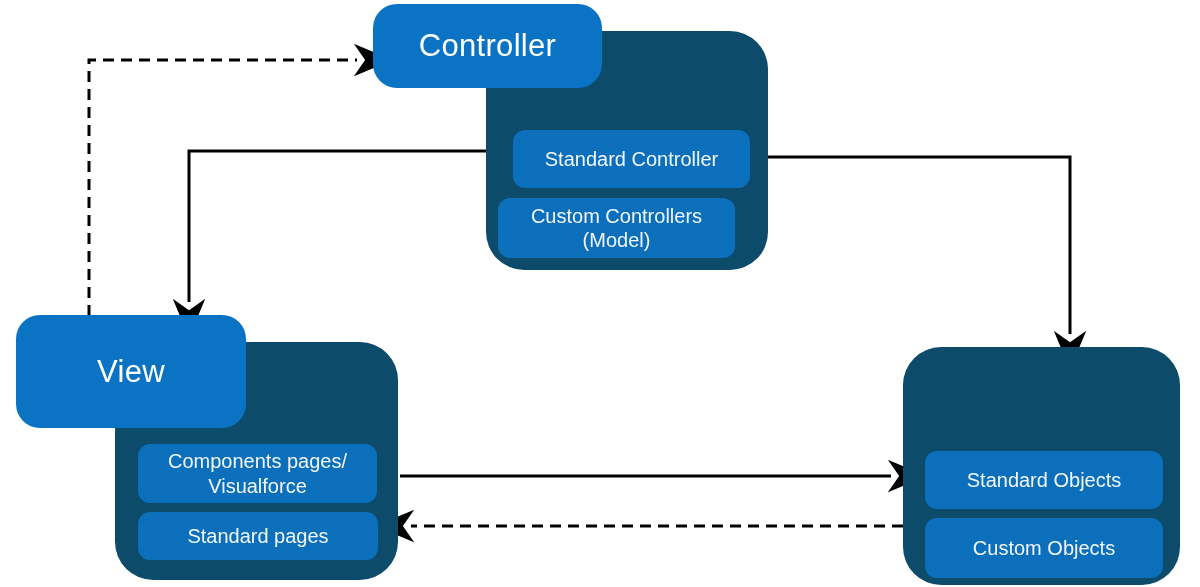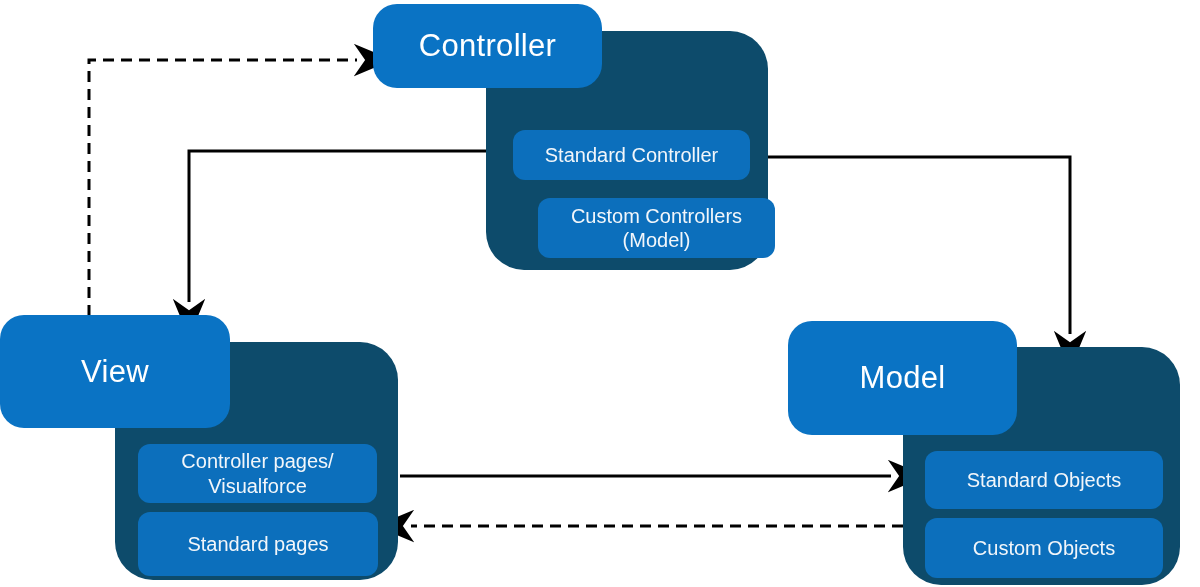--- a/index.html
+++ b/index.html
@@ -48,28 +48,28 @@
     font-size: 20px;
     line-height: 1.22;
     text-align: center;
   }
   .edge { fill: none; stroke: #000000; stroke-width: 3; }
   .edge.dashed { stroke-dasharray: 11 7; }
 
   
   #controller-container { left: 486px; top: 31px;  width: 282px; height: 239px; }
   #controller-label     { left: 373px; top: 4px;   width: 229px; height: 84px; }
-  #item-std-controller  { left: 513px; top: 130px; width: 237px; height: 50px; }
-  #item-custom-ctrl     { left: 538px; top: 198px; width: 237px; height: 60px; }
+  #item-std-controller  { left: 513px; top: 130px; width: 237px; height: 58px; }
+  #item-custom-ctrl     { left: 498px; top: 198px; width: 237px; height: 60px; }
 
   
   #view-container       { left: 115px; top: 342px; width: 283px; height: 238px; }
-  #view-label           { left: 0px;   top: 315px; width: 230px; height: 113px; }
+  #view-label           { left: 16px;   top: 315px; width: 230px; height: 113px; }
   #item-visualforce     { left: 138px; top: 444px; width: 239px; height: 59px; }
-  #item-std-pages       { left: 138px; top: 512px; width: 240px; height: 64px; }
+  #item-std-pages       { left: 138px; top: 512px; width: 240px; height: 48px; }
 
   
   #model-container      { left: 903px; top: 347px; width: 277px; height: 238px; }
   #model-label          { left: 788px; top: 321px; width: 229px; height: 114px; }
   #item-std-objects     { left: 925px; top: 451px; width: 238px; height: 58px; }
   #item-custom-objects  { left: 925px; top: 518px; width: 238px; height: 60px; }
 </style>
 </head>
 <body>
 
@@ -98,31 +98,28 @@
   <div class="item" id="item-custom-ctrl">
     <span>Custom Controllers</span>
     <span>(Model)</span>
   </div>
 
   <div class="container" id="view-container"></div>
   <div class="node-label" id="view-label">
     <span>View</span>
   </div>
   <div class="item" id="item-visualforce">
-    <span>Controller pages/</span>
+    <span>Components pages/</span>
     <span>Visualforce</span>
   </div>
   <div class="item" id="item-std-pages">
     <span>Standard pages</span>
   </div>
 
   <div class="container" id="model-container"></div>
-  <div class="node-label" id="model-label">
-    <span>Model</span>
-  </div>
   <div class="item" id="item-std-objects">
     <span>Standard Objects</span>
   </div>
   <div class="item" id="item-custom-objects">
     <span>Custom Objects</span>
   </div>
 
 </div>
 
 </body></html>

